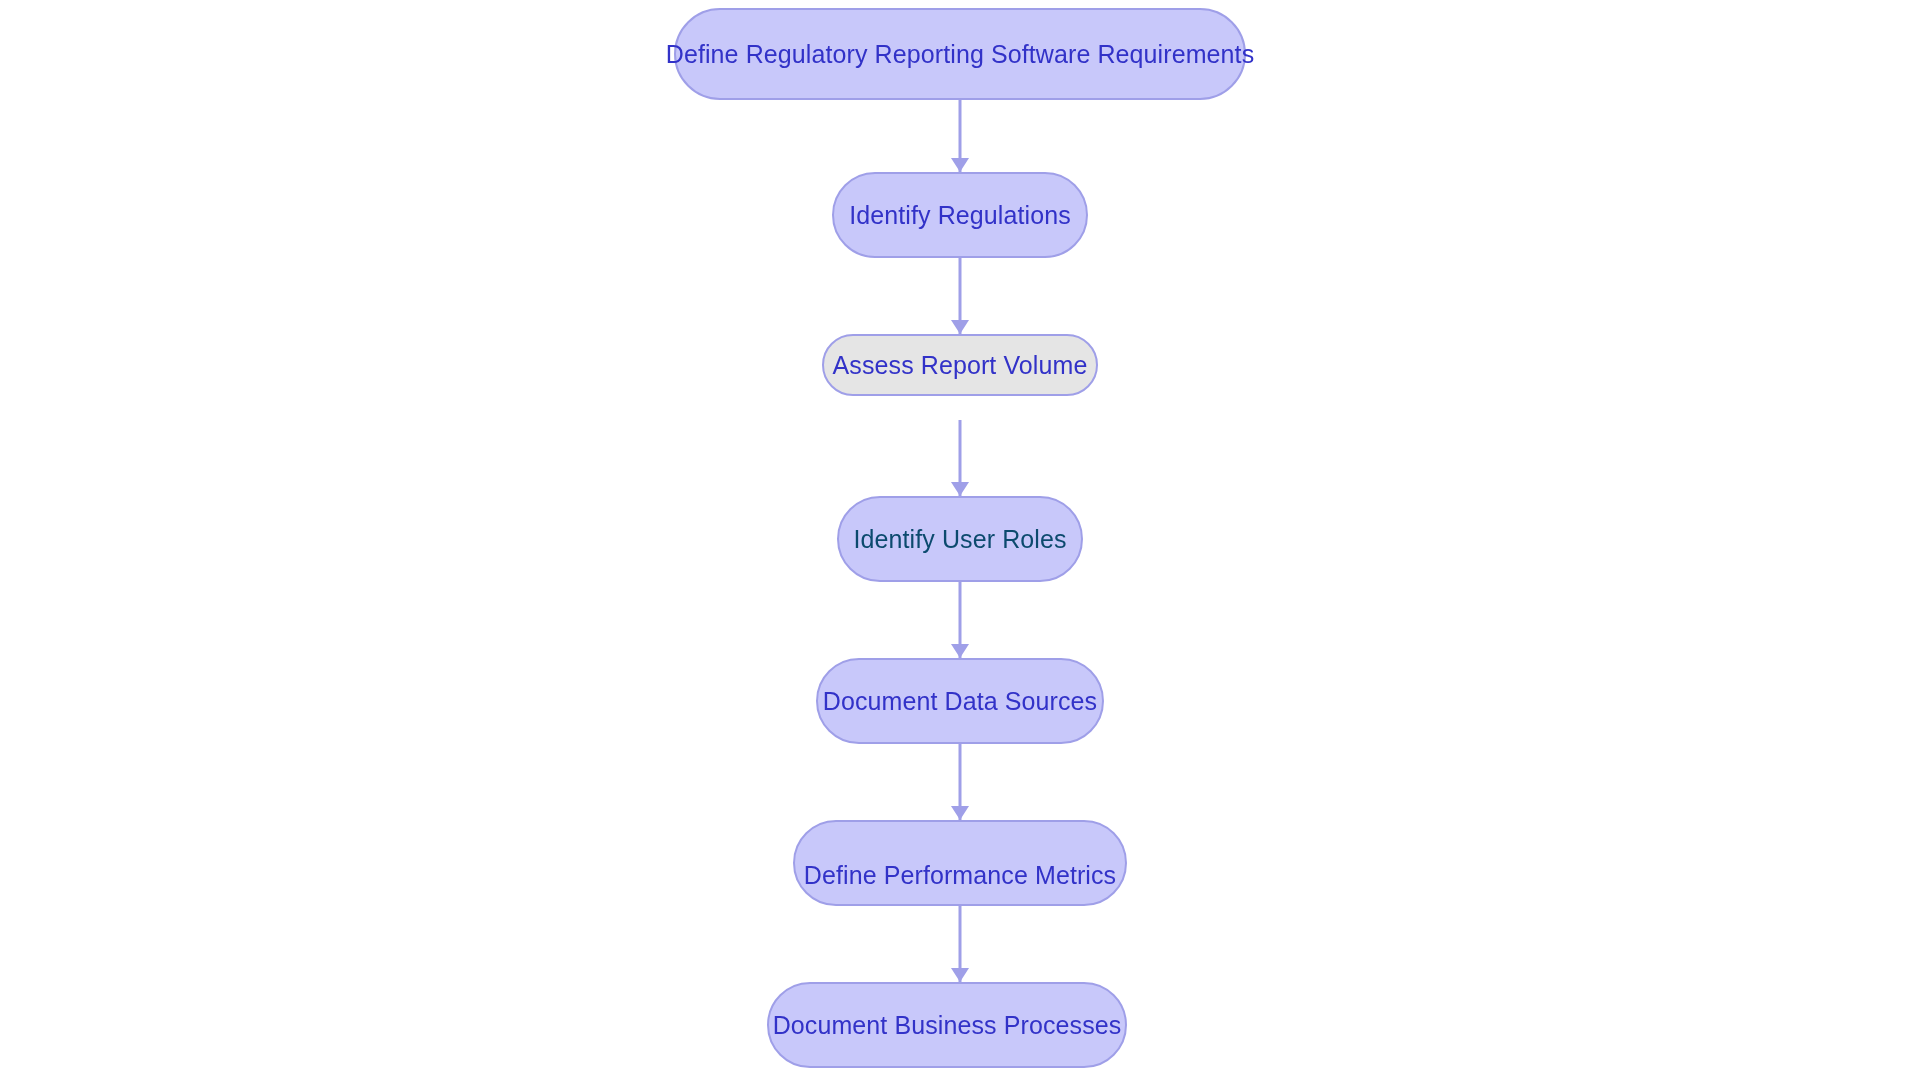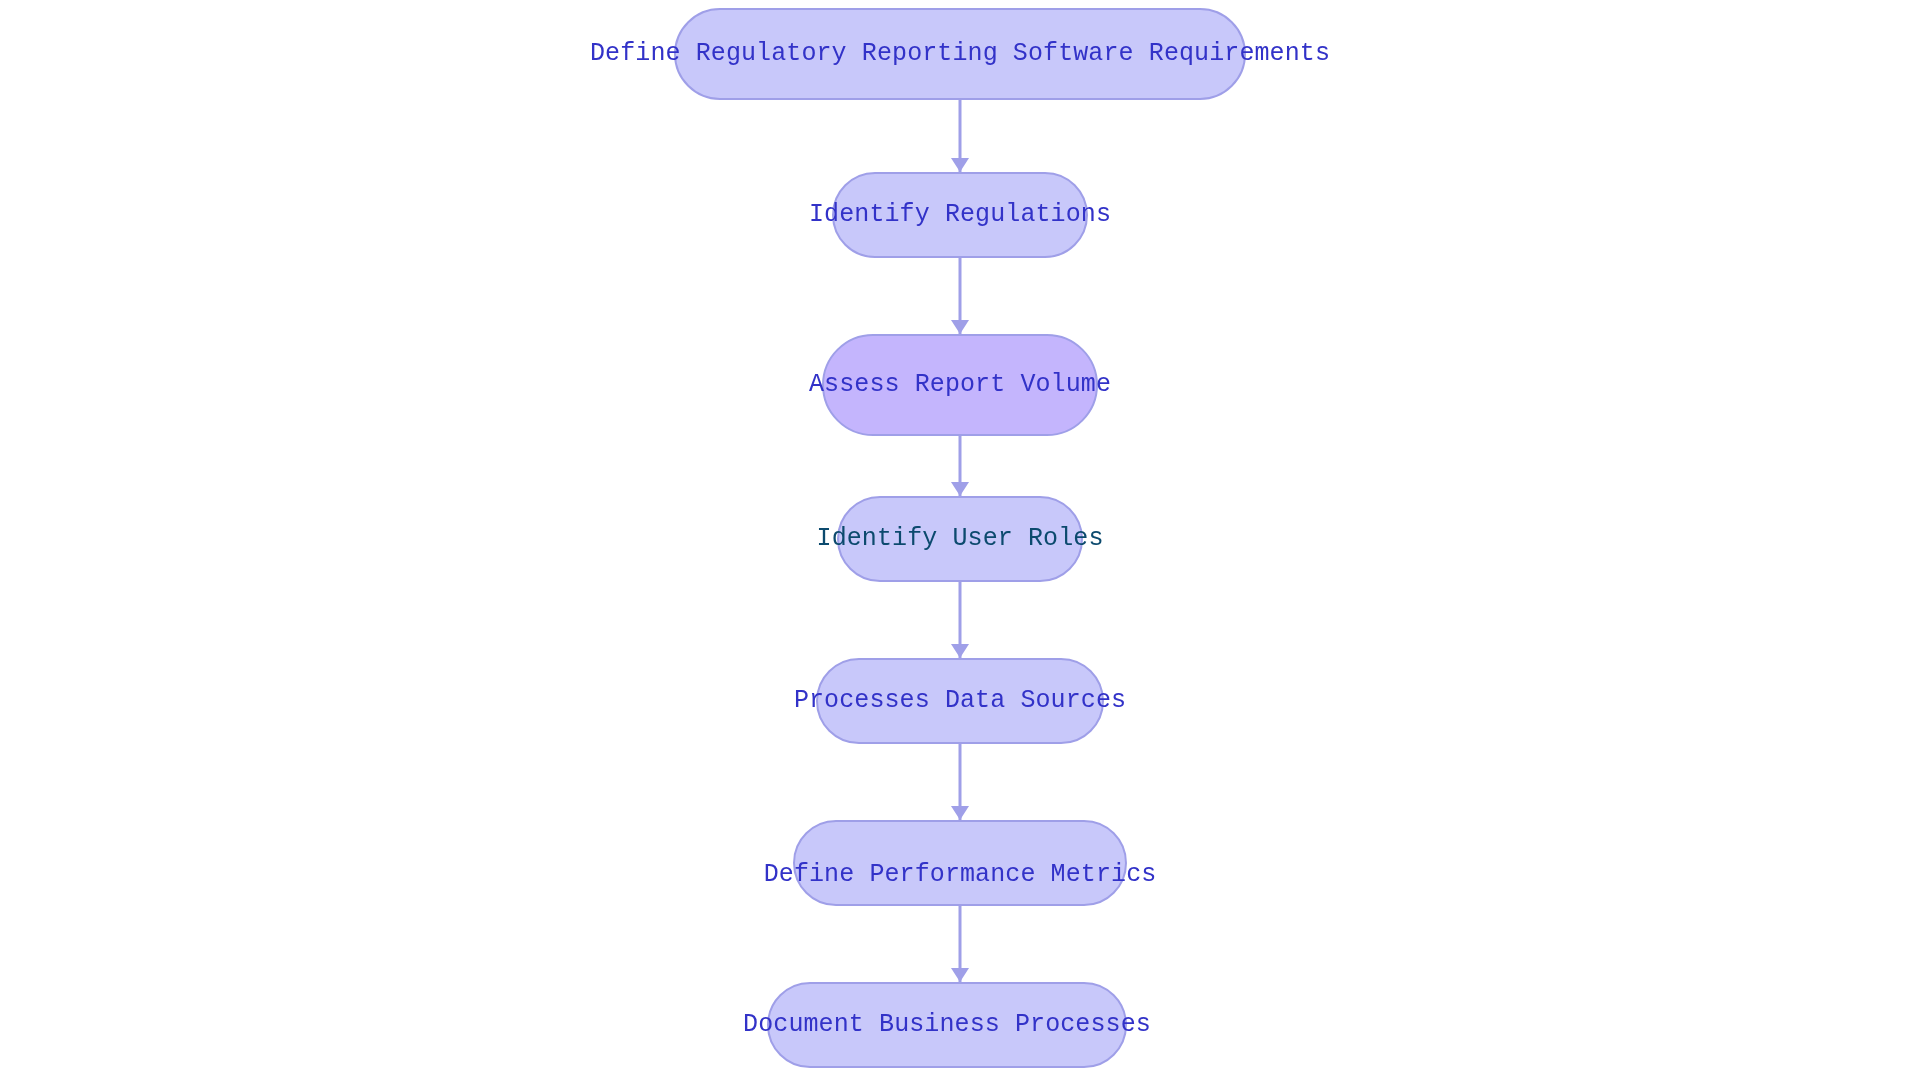--- a/index.html
+++ b/index.html
@@ -29,21 +29,21 @@
     align-items: center;
     justify-content: center;
     background: #c8c8fa;
     border: 2px solid #9f9fe8;
     border-radius: 999px;
     transform: translateX(-50%);
   }
 
   .flow-node-label {
     color: #3232c8;
-    font-family: Liberation Mono, monospace;
+    font-family: Liberation Sans, sans-serif;
     font-size: 25px;
     font-weight: 400;
     line-height: 1.15;
     letter-spacing: 0.1px;
     white-space: nowrap;
     text-align: center;
     user-select: none;
   }
 
   .flow-edge {
@@ -102,28 +102,28 @@
     <div class="flow-edge-line" style="height: 76px; background: rgb(159, 159, 232);"></div>
     <div class="flow-edge-head" style="border-top-color: rgb(159, 159, 232);"></div>
   </div>
 
   <div class="flow-node" style="left: 960px; top: 8px; width: 572px; height: 92px; background: rgb(200, 200, 250); border-color: rgb(159, 159, 232);">
     <span class="flow-node-label" style="color: rgb(50, 50, 200); font-size: 25px;">Define Regulatory Reporting Software Requirements</span>
   </div>
   <div class="flow-node" style="left: 960px; top: 172px; width: 256px; height: 86px; background: rgb(200, 200, 250); border-color: rgb(159, 159, 232);">
     <span class="flow-node-label" style="color: rgb(50, 50, 200); font-size: 25px;">Identify Regulations</span>
   </div>
-  <div class="flow-node" style="left: 960px; top: 334px; width: 276px; height: 102px; background: #c4b5fd; border-color: rgb(159, 159, 232);">
+  <div class="flow-node" style="left: 960px; top: 334px; width: 276px; height: 62px; background: #e5e5e5; border-color: rgb(159, 159, 232);">
     <span class="flow-node-label" style="color: rgb(50, 50, 200); font-size: 25px;">Assess Report Volume</span>
   </div>
   <div class="flow-node" style="left: 960px; top: 496px; width: 246px; height: 86px; background: rgb(200, 200, 250); border-color: rgb(159, 159, 232);">
     <span class="flow-node-label" style="color: #0c4a6e; font-size: 25px;">Identify User Roles</span>
   </div>
   <div class="flow-node" style="left: 960px; top: 658px; width: 288px; height: 86px; background: rgb(200, 200, 250); border-color: rgb(159, 159, 232);">
-    <span class="flow-node-label" style="color: rgb(50, 50, 200); font-size: 25px;">Processes Data Sources</span>
+    <span class="flow-node-label" style="color: rgb(50, 50, 200); font-size: 25px;">Document Data Sources</span>
   </div>
   <div class="flow-node" style="left: 960px; top: 820px; width: 334px; height: 86px; background: rgb(200, 200, 250); border-color: rgb(159, 159, 232);">
     <span class="flow-node-label" style="color: rgb(50, 50, 200); font-size: 25px; margin-top: 24px;">Define Performance Metrics</span>
   </div>
   <div class="flow-node" style="left: 947px; top: 982px; width: 360px; height: 86px; background: rgb(200, 200, 250); border-color: rgb(159, 159, 232);">
     <span class="flow-node-label" style="color: rgb(50, 50, 200); font-size: 25px;">Document Business Processes</span>
   </div>
 
 </div>
 

